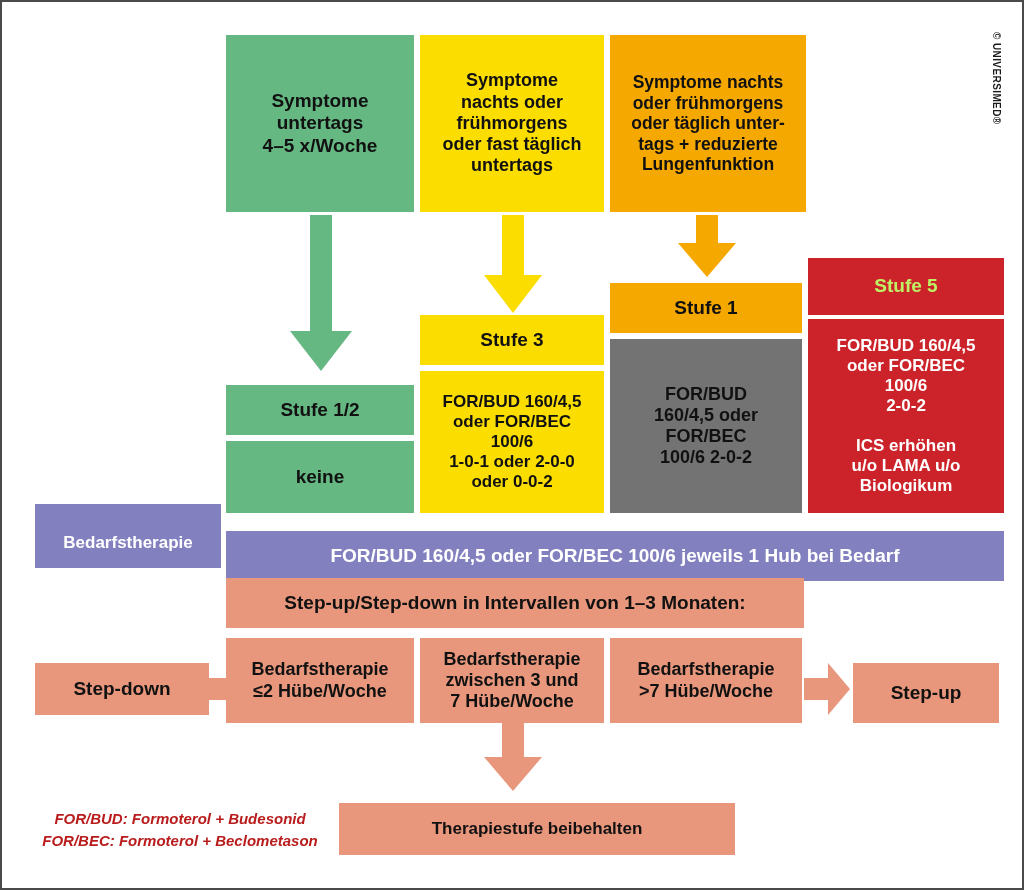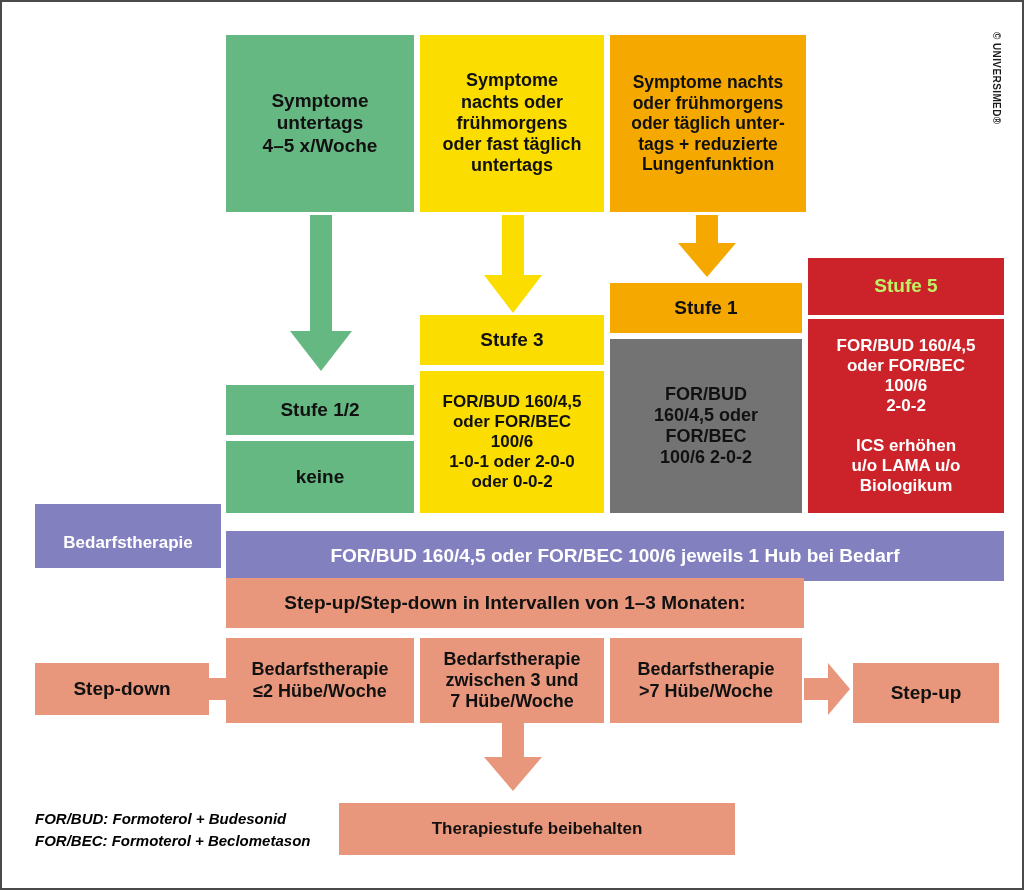--- a/index.html
+++ b/index.html
@@ -58,25 +58,25 @@
     position: absolute; top: 50%; transform: translateY(-50%);
     width: 0; height: 0;
     border-top-style: solid; border-bottom-style: solid;
     border-top-color: transparent; border-bottom-color: transparent;
   }
 
   .legend {
     position: absolute;
     font-style: italic;
     font-weight: bold;
-    color: #000000;
+    color: #b91c1c;
     line-height: 1.45;
     font-size: 15px;
     white-space: pre-line;
-    text-align: left;
+    text-align: center;
   }
   .copyright {
     position: absolute;
     transform: rotate(90deg);
     transform-origin: left top;
     font-size: 10px;
     font-weight: bold;
     letter-spacing: 0.4px;
     color: #1a1a1a;
     white-space: nowrap;

